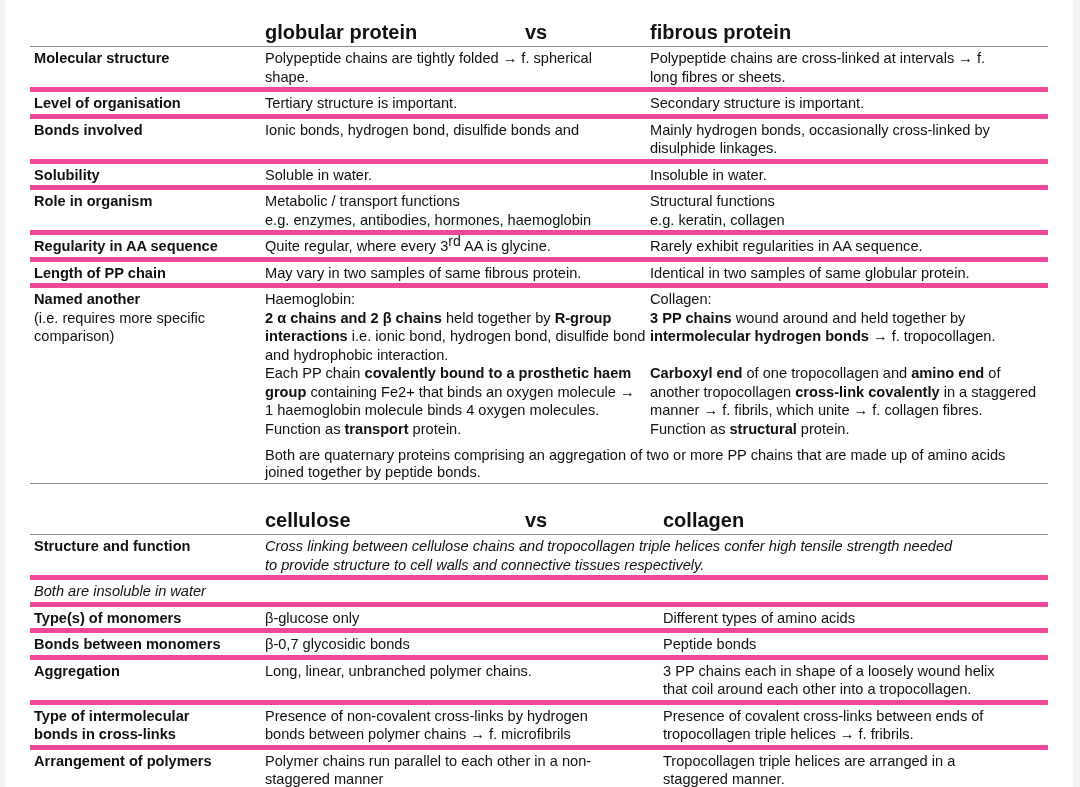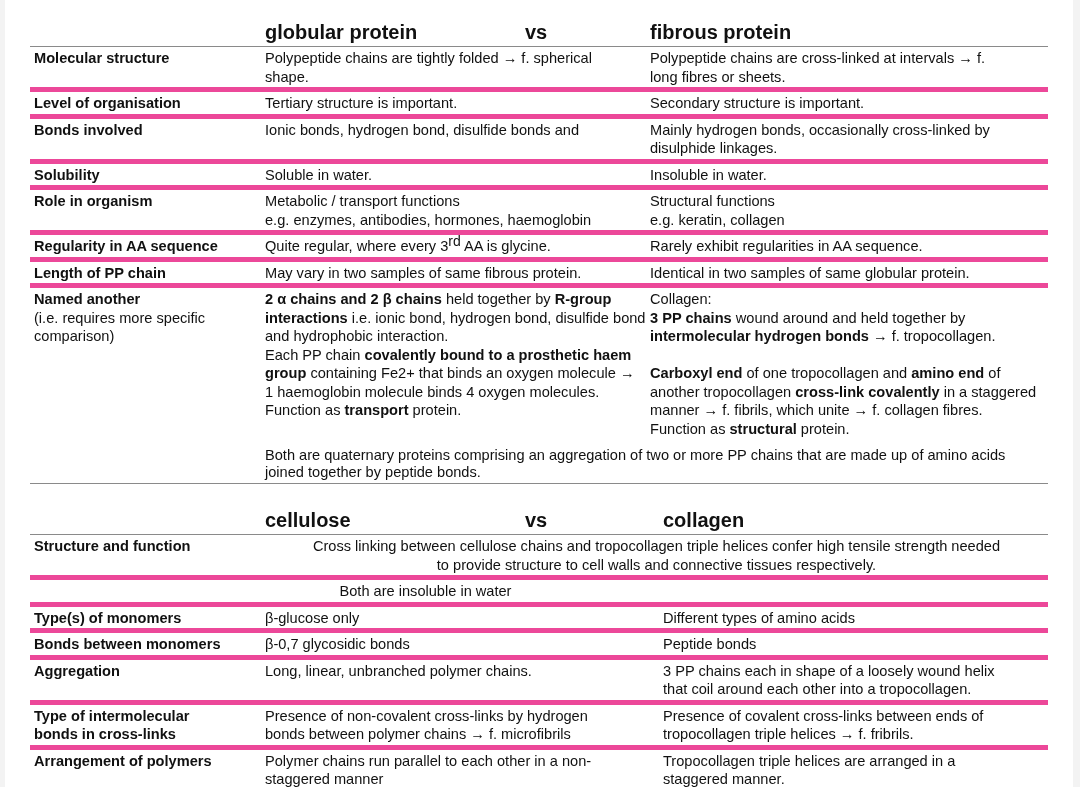--- a/index.html
+++ b/index.html
@@ -23,21 +23,21 @@
     display: flex;
     border-bottom: 5px solid #ec4899;
     font-size: 14.6px; line-height: 18.5px;
   }
   .c0 { width: 231px; padding: 2px 0 1px 4px; font-weight: bold; box-sizing: border-box; }
   .c0 .sub { font-weight: normal; }
   .c1 { width: 385px; padding: 2px 0 1px 4px; box-sizing: border-box; }
   .c2 { width: 402px; padding: 2px 0 1px 4px; box-sizing: border-box; }
   .c1b { width: 398px; padding: 2px 0 1px 4px; box-sizing: border-box; }
   .c2b { width: 389px; padding: 2px 0 1px 4px; box-sizing: border-box; }
-  .span2 { width: 787px; padding: 2px 0 1px 4px; box-sizing: border-box; text-align: center; }
+  .span2 { width: 787px; padding: 2px 0 1px 4px; box-sizing: border-box; text-align: left; font-style: italic; }
   .line { display: block; }
   b { font-weight: bold; }
   sup { font-size: 14px; line-height: 0; vertical-align: 5px; text-align: center; }
   .note {
     padding-left: 235px; padding-top: 8px; padding-bottom: 2px;
     font-size: 14.6px; line-height: 17px;
     border-bottom: 1px solid #8a8a8a;
   }
   .gap { height: 22px; }
 </style>
@@ -129,20 +129,21 @@
       <span class="line">Identical in two samples of same globular protein.</span>
     </div>
   </div>
 
   <div class="row" style="border-bottom:none">
     <div class="c0">
       <span class="line">Named another</span>
       <span class="line sub">(i.e. requires more specific comparison)</span>
     </div>
     <div class="c1">
+      <span class="line">Haemoglobin:</span>
       <span class="line"><b>2 α chains and 2 β chains</b><span> held together by </span><b>R-group interactions</b><span> i.e. ionic bond, hydrogen bond, disulfide bond and hydrophobic interaction.</span></span>
       <span class="line"><span>Each PP chain </span><b>covalently bound to a prosthetic haem group</b><span> containing Fe2+ that binds an oxygen molecule → 1 haemoglobin molecule binds 4 oxygen molecules.</span></span>
       <span class="line"><span>Function as </span><b>transport</b><span> protein.</span></span>
     </div>
     <div class="c2">
       <span class="line">Collagen:</span>
       <span class="line"><b>3 PP chains</b><span> wound around and held together by </span><b>intermolecular hydrogen bonds</b><span> → f. tropocollagen.</span></span>
       <span class="line" style="height:18.5px"></span>
       <span class="line"><b>Carboxyl end</b><span> of one tropocollagen and </span><b>amino end</b><span> of another tropocollagen </span><b>cross-link covalently</b><span> in a staggered manner → f. fibrils, which unite → f. collagen fibres.</span></span>
       <span class="line"><span>Function as </span><b>structural</b><span> protein.</span></span>

